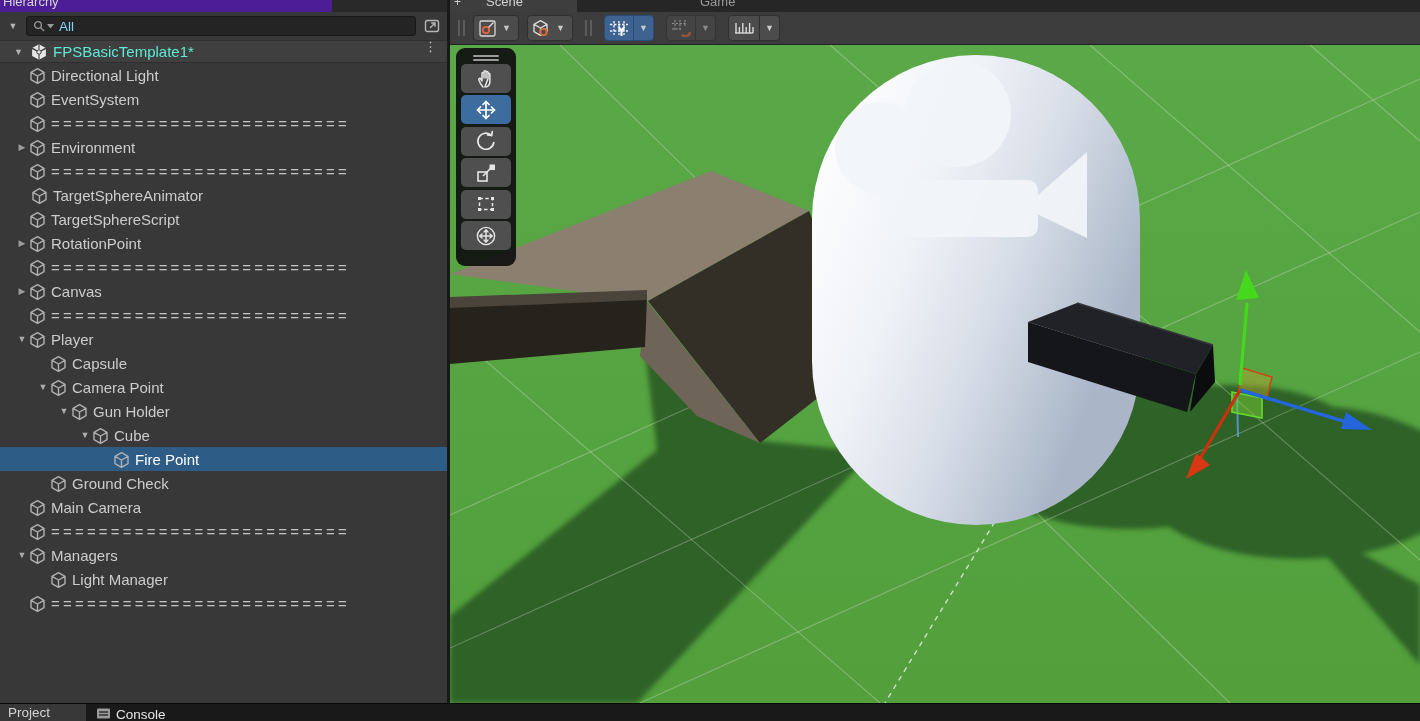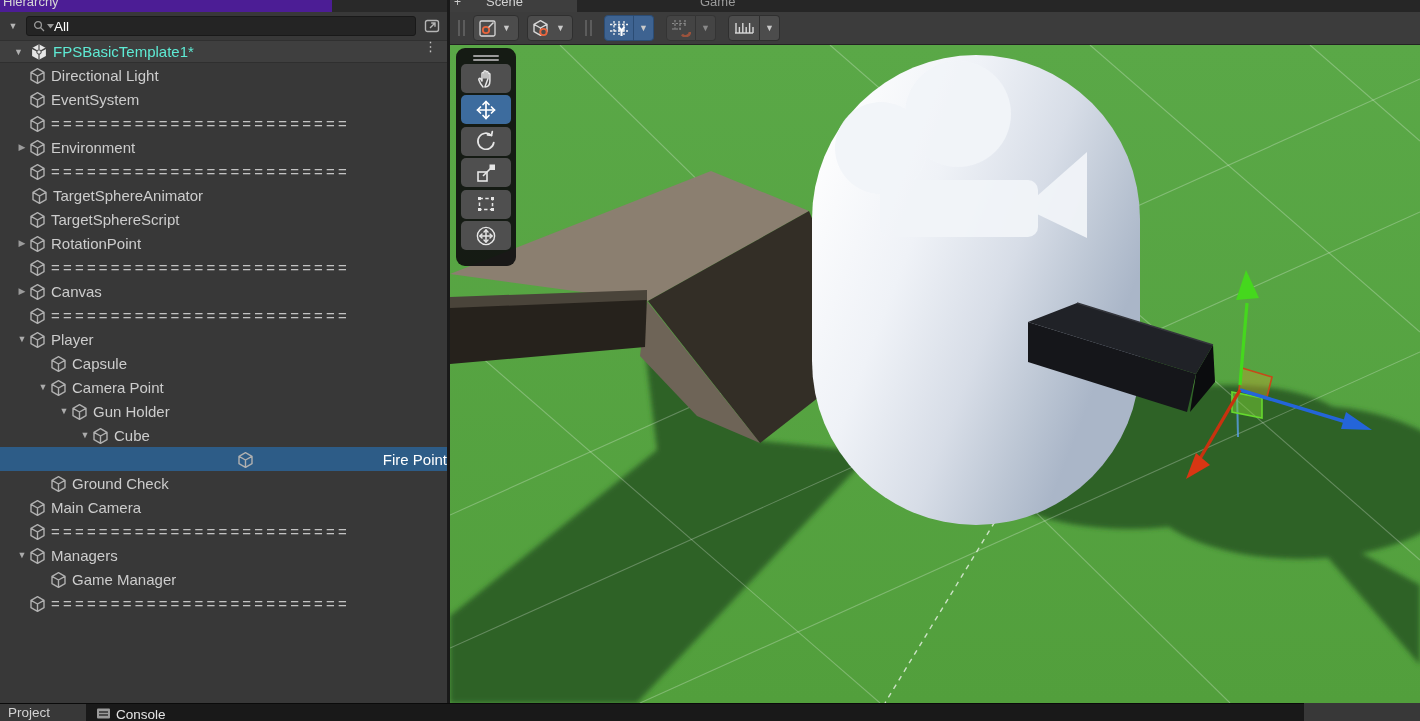--- a/index.html
+++ b/index.html
@@ -9,21 +9,21 @@
 
   
   #hierarchy{position:absolute;left:0;top:0;width:447px;height:703px;background:#383838;overflow:hidden;}
   #h-tabstrip{position:absolute;left:0;top:0;width:447px;height:12px;background:#292929;overflow:hidden;}
   #h-tab{position:absolute;left:0;top:0;width:332px;height:12px;background:#4c1d95;}
   #h-tab span{position:absolute;left:3px;top:-6px;font-size:13px;color:#d6d6d6;}
   #h-searchrow{position:absolute;left:0;top:12px;width:447px;height:28px;background:#383838;display:flex;align-items:center;}
   #h-collapse{width:26px;text-align:center;color:#b4b4b4;font-size:9px;}
   #h-searchbox{flex:0 0 auto;width:390px;height:20px;background:#242424;border:1px solid #191919;border-radius:3px;
      display:flex;align-items:center;padding:0 6px;color:#777;}
-  #h-search-ph{font-size:13.5px;color:#ffffff;}
+  #h-search-ph{font-size:13.5px;color:#7dd3fc;margin-left:5px;}
   #h-popout{margin-left:5px;width:22px;height:20px;display:flex;align-items:center;justify-content:center;}
   #h-sceneheader{position:absolute;left:0;top:40px;width:447px;height:23px;background:#3f3f3f;
      border-top:1px solid #303030;border-bottom:1px solid #2f2f2f;display:flex;align-items:center;}
   #h-sceneheader .arrow{width:14px;margin-left:14px;font-size:9px;color:#b0b0b0;}
   #h-sceneheader .lbl{margin-left:5px;font-size:15px;color:#5eead4;}
   #h-kebab{position:absolute;right:13px;top:3px;color:#c0c0c0;font-size:13px;letter-spacing:0;line-height:6px;text-align:center;width:10px;}
   #h-rows{position:absolute;left:0;top:63px;width:447px;}
   .hrow{position:relative;height:24px;display:flex;align-items:center;width:447px;}
   .hrow.sel{background:#2d5c87;}
   .hrow .arr{width:14px;font-size:9px;color:#ababab;text-align:center;flex:0 0 14px;}
@@ -62,21 +62,21 @@
 
   
   #tools{position:absolute;left:6px;top:3px;width:60px;height:218px;background:rgba(16,16,16,.93);
      border-radius:9px;padding-top:5px;}
   #tools .grip{width:26px;height:2px;background:#9a9a9a;border-radius:1px;margin:2px auto;}
   .tool-btn{width:50px;height:29px;margin:2.5px auto 0 auto;background:#4f4f4f;border-radius:5px;
      display:flex;align-items:center;justify-content:center;}
   .tool-btn.active{background:#3d6c9e;}
 
   
-  #bottombar{position:absolute;left:0;top:703px;width:1304px;height:18px;background:#191919;border-top:1px solid #0a0a0a;overflow:hidden;}
+  #bottombar{position:absolute;left:0;top:703px;width:1420px;height:18px;background:#191919;border-top:1px solid #0a0a0a;overflow:hidden;}
   #bb-project{position:absolute;left:0;top:0;width:86px;height:18px;background:#383838;}
   #bb-project span{position:absolute;left:8px;top:1px;font-size:13.5px;color:#d2d2d2;}
   #bb-console{position:absolute;left:96px;top:0;width:110px;height:18px;display:flex;align-items:center;}
   #bb-console span{font-size:13.5px;color:#e5e5e5;margin-left:5px;position:relative;top:1px;}
 </style>
 </head>
 <body>
 
 <div id="app">
 
@@ -221,21 +221,21 @@
             </svg></span>
           <span class="lbl">Gun Holder</span>
         </div>
         <div class="hrow" style="padding-left: 78px;">
           <span class="arr">▼</span>
           <span class="cicon"><svg width="17" height="17" viewBox="0 0 17 17">
               <path d="M8.5,1.6 L15,5.3 V12.7 L8.5,16.4 L2,12.7 V5.3 Z M2,5.3 L8.5,9 L15,5.3 M8.5,9 V16.4" fill="none" stroke="#b0b0b0" stroke-width="1.4" stroke-linejoin="round"></path>
             </svg></span>
           <span class="lbl">Cube</span>
         </div>
-        <div class="hrow sel" style="padding-left: 99px; justify-content: space-between;">
+        <div class="hrow sel" style="padding-left: 99px;">
           <span class="arr"></span>
           <span class="cicon"><svg width="17" height="17" viewBox="0 0 17 17">
               <path d="M8.5,1.6 L15,5.3 V12.7 L8.5,16.4 L2,12.7 V5.3 Z M2,5.3 L8.5,9 L15,5.3 M8.5,9 V16.4" fill="none" stroke="#b0b0b0" stroke-width="1.4" stroke-linejoin="round"></path>
             </svg></span>
           <span class="lbl">Fire Point</span>
         </div>
         <div class="hrow" style="padding-left: 36px;">
           <span class="arr"></span>
           <span class="cicon"><svg width="17" height="17" viewBox="0 0 17 17">
               <path d="M8.5,1.6 L15,5.3 V12.7 L8.5,16.4 L2,12.7 V5.3 Z M2,5.3 L8.5,9 L15,5.3 M8.5,9 V16.4" fill="none" stroke="#b0b0b0" stroke-width="1.4" stroke-linejoin="round"></path>
@@ -261,21 +261,21 @@
           <span class="cicon"><svg width="17" height="17" viewBox="0 0 17 17">
               <path d="M8.5,1.6 L15,5.3 V12.7 L8.5,16.4 L2,12.7 V5.3 Z M2,5.3 L8.5,9 L15,5.3 M8.5,9 V16.4" fill="none" stroke="#b0b0b0" stroke-width="1.4" stroke-linejoin="round"></path>
             </svg></span>
           <span class="lbl">Managers</span>
         </div>
         <div class="hrow" style="padding-left: 36px;">
           <span class="arr"></span>
           <span class="cicon"><svg width="17" height="17" viewBox="0 0 17 17">
               <path d="M8.5,1.6 L15,5.3 V12.7 L8.5,16.4 L2,12.7 V5.3 Z M2,5.3 L8.5,9 L15,5.3 M8.5,9 V16.4" fill="none" stroke="#b0b0b0" stroke-width="1.4" stroke-linejoin="round"></path>
             </svg></span>
-          <span class="lbl">Game Manager</span>
+          <span class="lbl">Light Manager</span>
         </div>
         <div class="hrow sep" style="padding-left: 15px;">
           <span class="arr"></span>
           <span class="cicon"><svg width="17" height="17" viewBox="0 0 17 17">
               <path d="M8.5,1.6 L15,5.3 V12.7 L8.5,16.4 L2,12.7 V5.3 Z M2,5.3 L8.5,9 L15,5.3 M8.5,9 V16.4" fill="none" stroke="#b0b0b0" stroke-width="1.4" stroke-linejoin="round"></path>
             </svg></span>
           <span class="lbl">=========================</span>
         </div>
       </div>
   </div>

